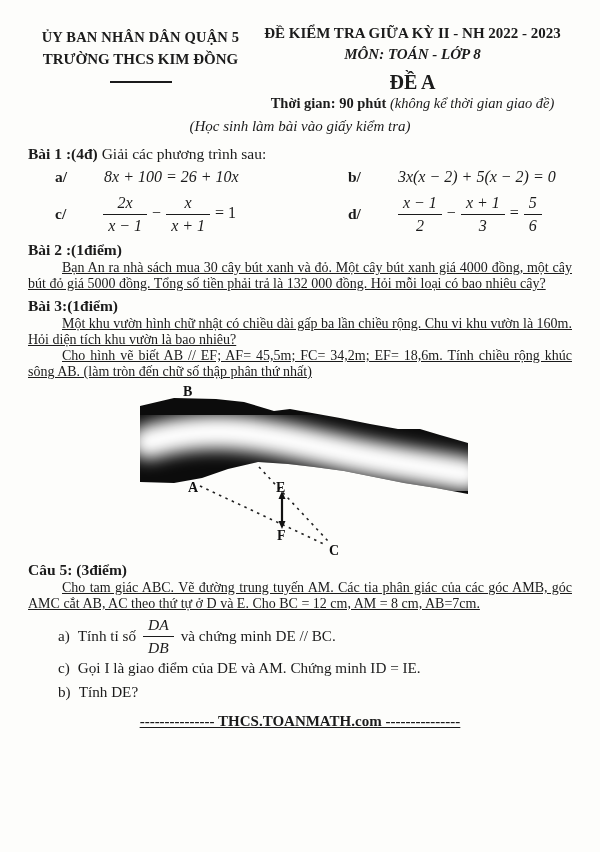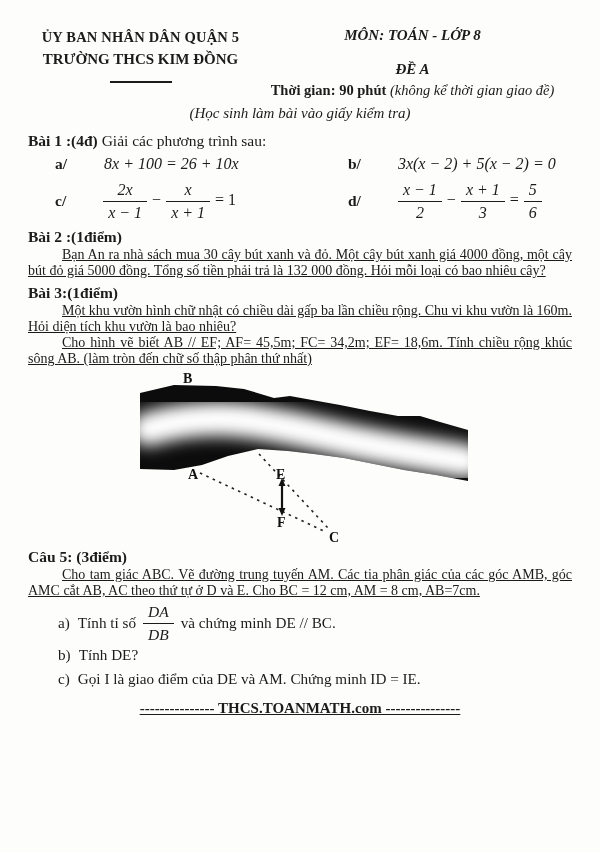--- a/index.html
+++ b/index.html
@@ -14,21 +14,21 @@
 
   
   .header { display: flex; }
   .h-left { width: 225px; text-align: center; padding-top: 4px; }
   .h-left .l1 { font-weight: bold; font-size: 14.5px; line-height: 19px; letter-spacing: .2px; }
   .h-left .l2 { font-weight: bold; font-size: 15px; line-height: 20px; margin-top: 2px; }
   .h-left .rule { width: 62px; height: 2px; background: #1b1b1b; margin: 12px auto 0; }
   .h-right { flex: 1; text-align: center; }
   .h-right .t1 { font-weight: bold; font-size: 15px; line-height: 19px; }
   .h-right .t2 { font-weight: bold; font-size: 15px; line-height: 19px; margin-top: 2px; font-style: italic; }
-  .h-right .t3 { font-weight: bold; font-size: 15px; line-height: 17px; margin-top: 16px; font-style: italic; }
+  .h-right .t3 { font-weight: bold; font-size: 20px; line-height: 17px; margin-top: 10px; }
   .h-right .t4 { font-size: 14.5px; line-height: 19px; margin-top: 3px; }
   .t4 .bold { font-weight: bold; }
   .t4 .ital { font-style: italic; }
   .exam-note { text-align: center; font-style: italic; font-size: 15px; line-height: 20px; margin-top: 3px; }
 
   
   .sec-head { font-weight: bold; font-size: 15.5px; line-height: 20px; margin-top: 8px; }
   .sec-head .rest { font-weight: normal; }
   .para { font-size: 14px; line-height: 16px; text-align: justify; text-indent: 34px; text-decoration: underline; }
 
@@ -66,20 +66,21 @@
 
 <div class="page">
 
   <div class="header">
     <div class="h-left">
       <div class="l1">ỦY BAN NHÂN DÂN QUẬN 5</div>
       <div class="l2">TRƯỜNG THCS KIM ĐỒNG</div>
       <div class="rule"></div>
     </div>
     <div class="h-right">
+      <div class="t1">ĐỀ KIỂM TRA GIỮA KỲ II - NH 2022 - 2023</div>
       <div class="t2">MÔN: TOÁN - LỚP 8</div>
       <div class="t3">ĐỀ A</div>
       <div class="t4"><span class="bold">Thời gian: 90 phút</span> <span class="ital">(không kể thời gian giao đề)</span></div>
     </div>
   </div>
   <div class="exam-note">(Học sinh làm bài vào giấy kiểm tra)</div>
 
   <div class="sec-head"><span>Bài 1 :(4đ)</span><span class="rest"> Giải các phương trình sau:</span></div>
 
   <div class="eq-row r1">
@@ -149,21 +150,21 @@
   <div class="subitem with-frac">
     <span class="ilabel">a)</span>
     <span>Tính tỉ số</span>
     <span class="frac gap" style="font-size:15.5px">
         <span class="num">DA</span>
         <span class="den">DB</span>
       </span>
     <span>và chứng minh DE // BC.</span>
   </div>
   <div class="subitem">
-    <span class="ilabel">b)</span><span>Tính DE?</span>
+    <span class="ilabel">c)</span><span>Gọi I là giao điểm của DE và AM. Chứng minh ID = IE.</span>
   </div>
   <div class="subitem">
-    <span class="ilabel">c)</span><span>Gọi I là giao điểm của DE và AM. Chứng minh ID = IE.</span>
+    <span class="ilabel">b)</span><span>Tính DE?</span>
   </div>
 
   <div class="footer">--------------- THCS.TOANMATH.com ---------------</div>
 
 </div>
 
 </body></html>

